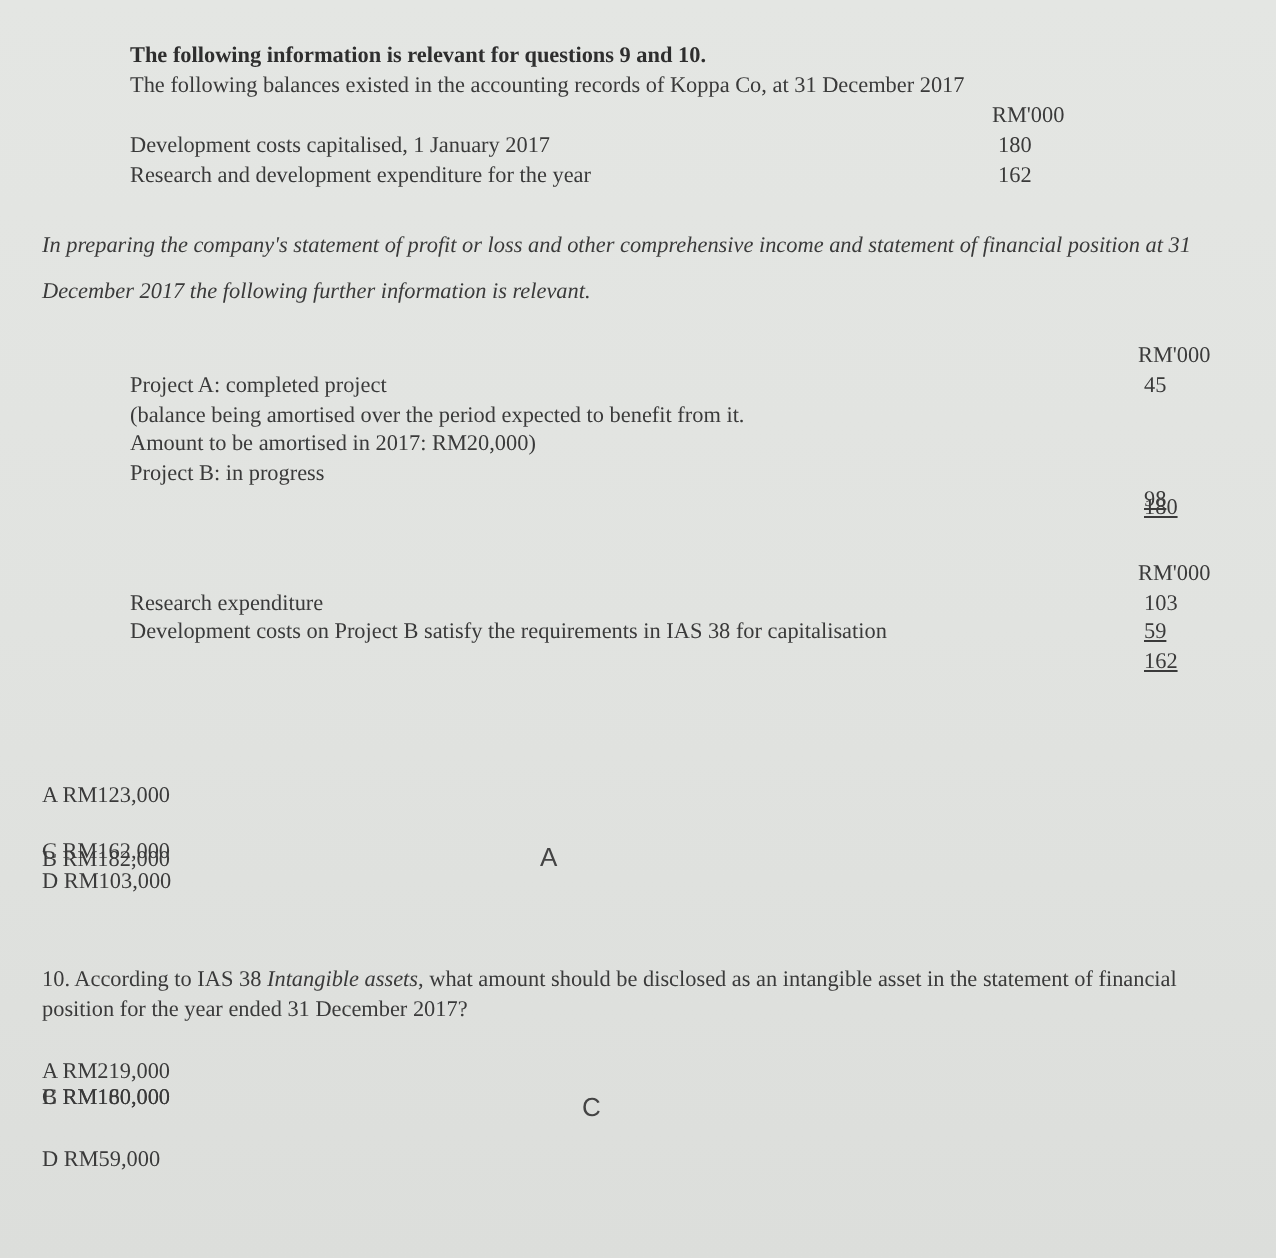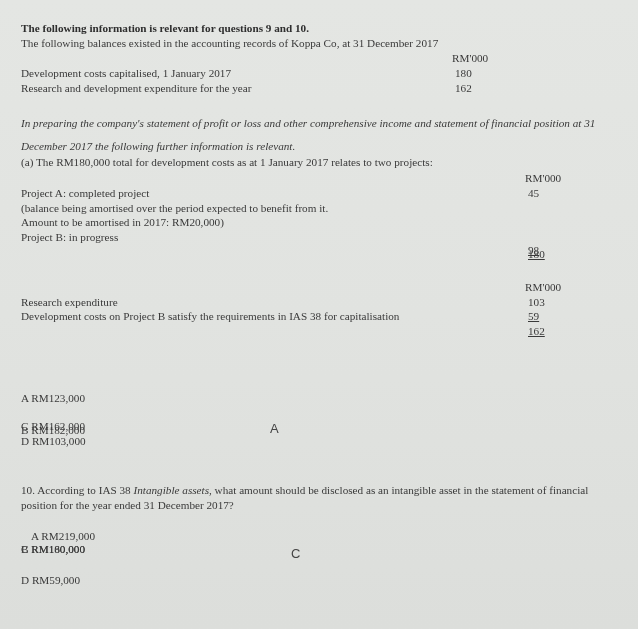--- a/index.html
+++ b/index.html
@@ -15,21 +15,21 @@
       color: #3a3a3a;
       font-size: 11.2px;
       line-height: 13.5px;
       position: relative;
     }
     .page {
       position: absolute;
       left: 0; top: 0;
       width: 638px; height: 629px;
     }
-    .abs { position: absolute; white-space: nowrap; }
+    .abs { position: absolute; white-space: nowrap; margin-left: 44px; }
     .bold { font-weight: bold; color: #2e2e2e; }
     .ul { text-decoration: underline; }
     .para { position: absolute; left: 21px; width: 600px; white-space: normal; }
     i { font-style: italic; }
     .handwritten {
       position: absolute;
       font-family: "Liberation Sans", sans-serif;
       font-size: 13px;
       color: #444;
     }
@@ -43,21 +43,20 @@
   <div class="abs bold" style="left:21px; top:22px;">The following information is relevant for questions 9 and 10.</div>
   <div class="abs" style="left:21px; top:37px;">The following balances existed in the accounting records of Koppa Co, at 31 December 2017</div>
   <div class="abs" style="left:452px; top:52px;">RM'000</div>
   <div class="abs" style="left:21px; top:67px;">Development costs capitalised, 1 January 2017</div>
   <div class="abs" style="left:455px; top:67px;">180</div>
   <div class="abs" style="left:21px; top:82px;">Research and development expenditure for the year</div>
   <div class="abs" style="left:455px; top:82px;">162</div>
 
   <div class="para" style="top:112px; line-height:23px;font-style:italic;">In preparing the company's statement of profit or loss and other comprehensive income and statement of financial position at 31 December 2017 the following further information is relevant.</div>
 
-  <div class="abs" style="left:21px; top:156px;">(a) The RM180,000 total for development costs as at 1 January 2017 relates to two projects:</div>
   <div class="abs" style="left:525px; top:172px;">RM'000</div>
   <div class="abs" style="left:21px; top:187px;">Project A: completed project</div>
   <div class="abs" style="left:528px; top:187px;">45</div>
   <div class="abs" style="left:21px; top:202px;">(balance being amortised over the period expected to benefit from it.</div>
   <div class="abs" style="left:21px; top:216px;text-align:center;">Amount to be amortised in 2017: RM20,000)</div>
   <div class="abs" style="left:21px; top:231px;">Project B: in progress</div>
   <div class="abs ul" style="left:528px; top:244px;">98</div>
   <div class="abs ul" style="left:528px; top:248px;">180</div>
 
   <div class="abs" style="left:525px; top:281px;">RM'000</div>
@@ -69,19 +68,19 @@
 
 
   <div class="option" style="top:392px;">A RM123,000</div>
   <div class="option" style="top:424px;text-align:right;">B RM182,000</div>
   <div class="option" style="top:420px;">C RM162,000</div>
   <div class="option" style="top:435px;">D RM103,000</div>
   <div class="handwritten" style="left:270px; top:422px;">A</div>
 
   <div class="para" style="top:483px; line-height:15px;"><span>10. According to IAS 38 </span><i>Intangible assets</i><span>, what amount should be disclosed as an intangible asset in the statement of financial position for the year ended 31 December 2017?</span></div>
 
-  <div class="option" style="top:530px;margin-left:10px;">A RM219,000</div>
+  <div class="option" style="top:530px;">A RM219,000</div>
   <div class="option" style="top:543px;text-align:center;">B RM180,000</div>
   <div class="option" style="top:543px;">C RM160,000</div>
   <div class="option" style="top:574px;">D RM59,000</div>
   <div class="handwritten" style="left:291px; top:547px;">C</div>
 
 </div>
 
 </body></html>

